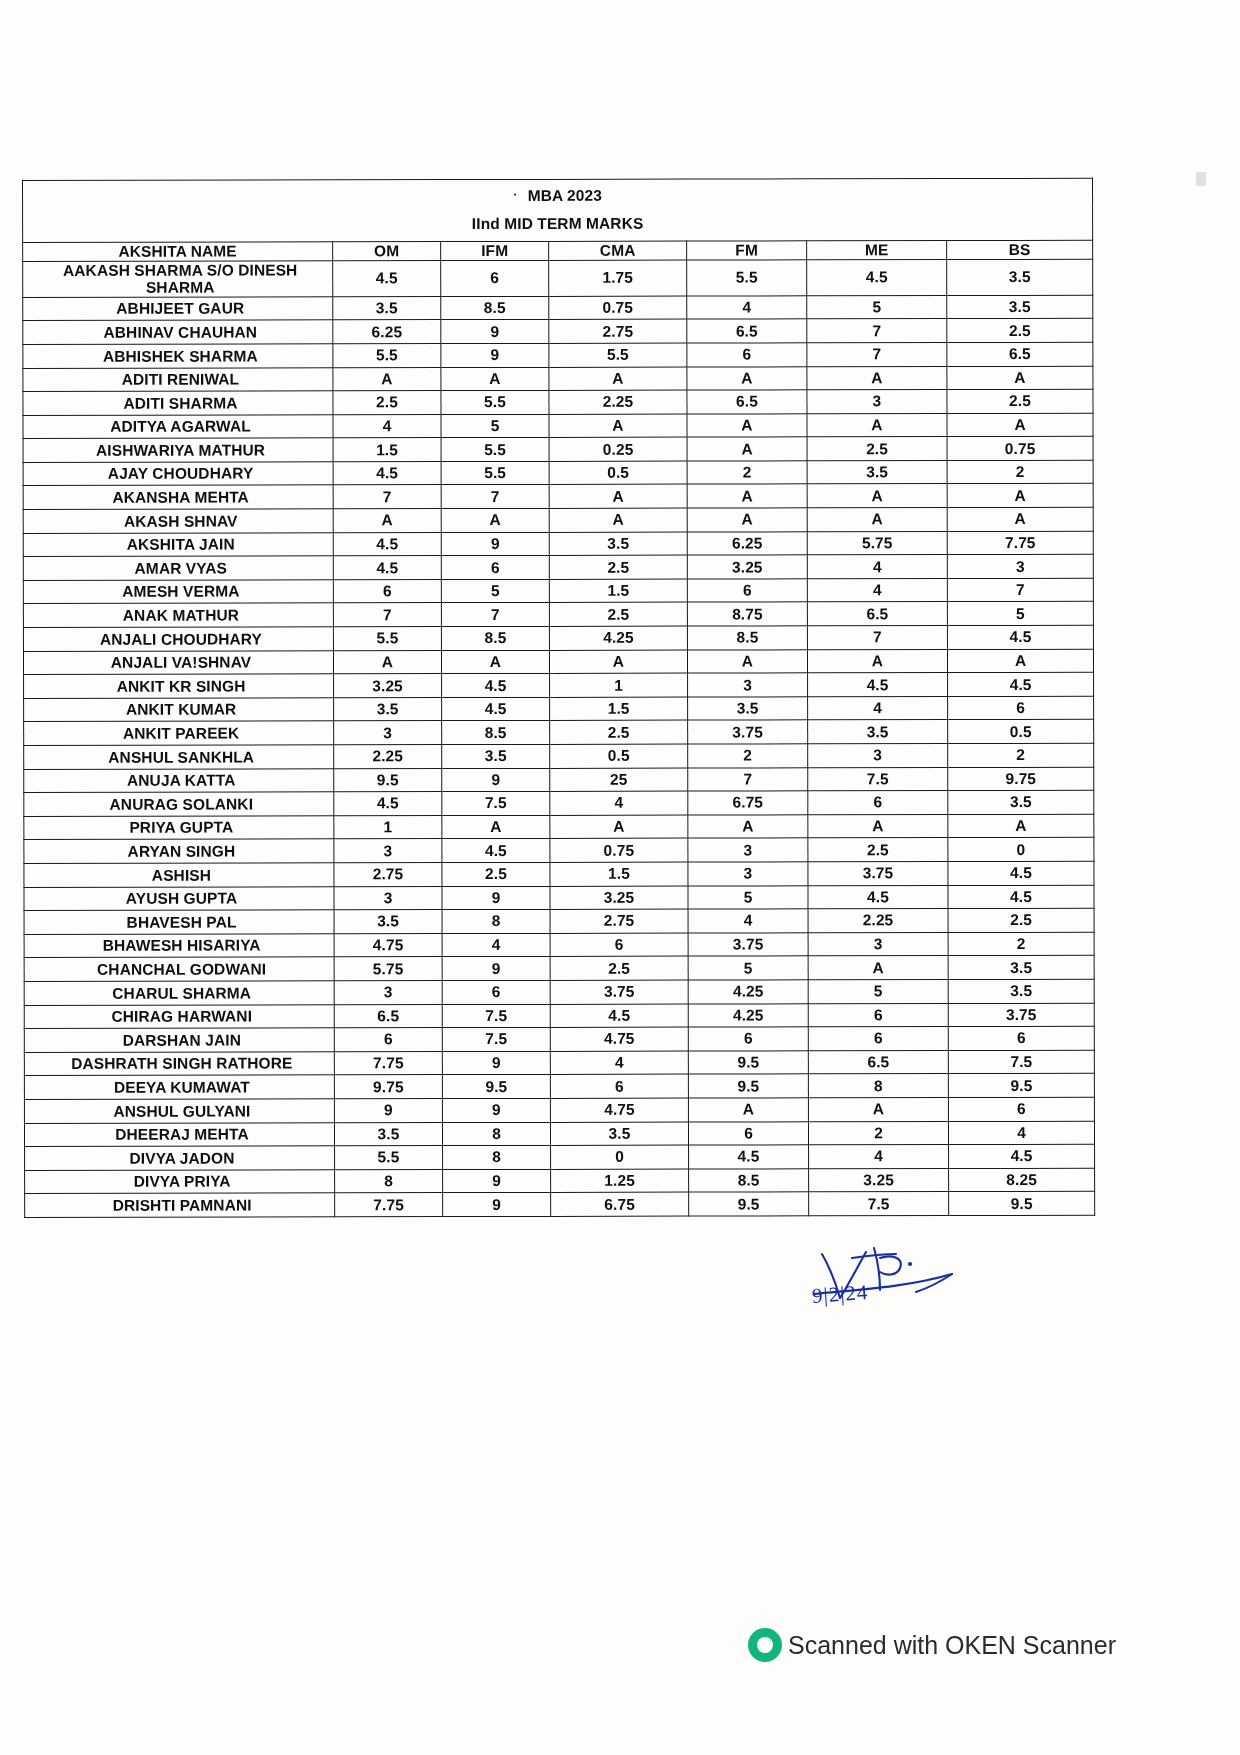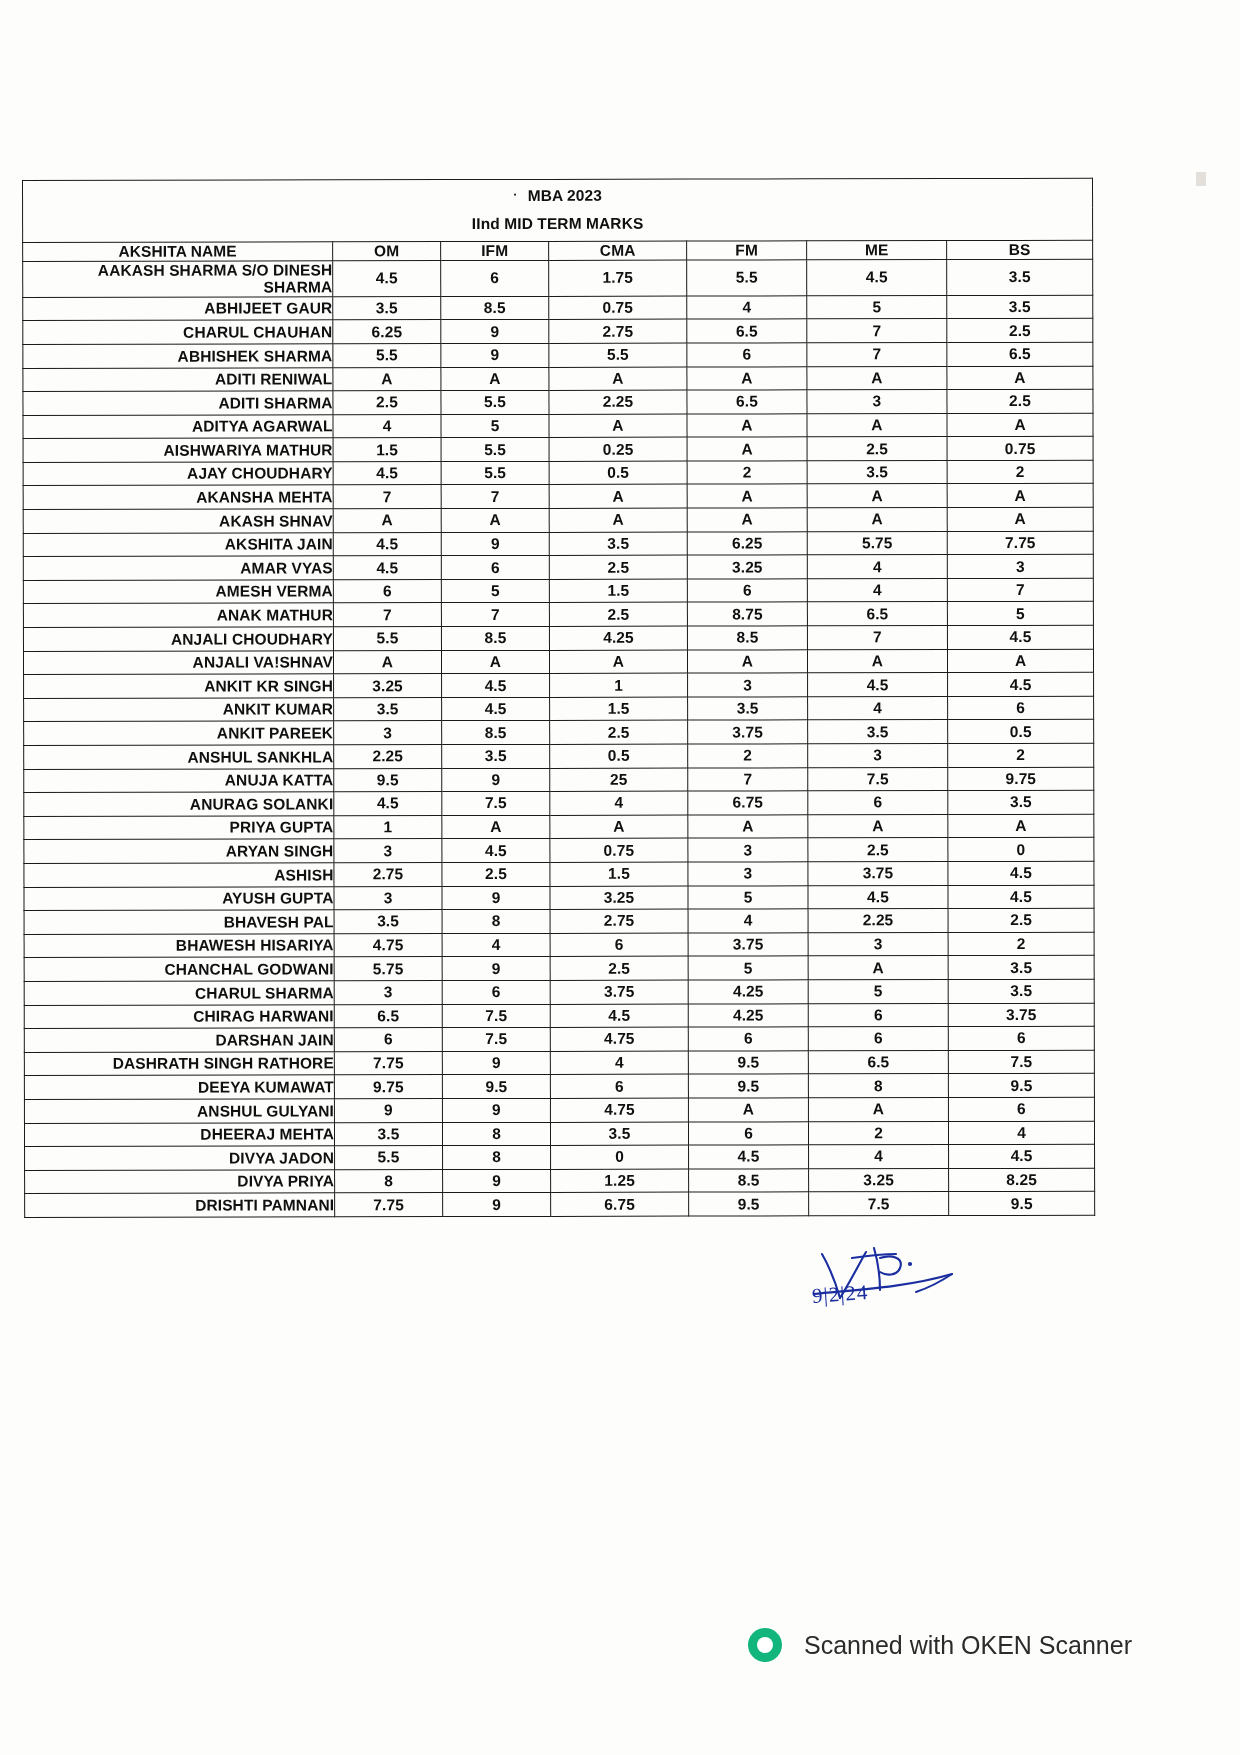--- a/index.html
+++ b/index.html
@@ -75,21 +75,21 @@
     font-size: 13px;
     vertical-align: middle;
     margin-right: 10px;
     position: relative;
     top: -2px;
   }
 
   
   tbody tr { height: 23.6px; }
   td.nm {
-    text-align: right;
+    text-align: center;
     padding-left: 5px !important;
     font-size: 15px;
     white-space: normal;
     line-height: 1.12;
   }
   td.val {
     text-align: center;
     font-size: 15px;
   }
 
@@ -124,21 +124,21 @@
     letter-spacing: 1px;
   }
 
   
   .oken {
     position: absolute;
     left: 748px;
     top: 1628px;
     display: flex;
     align-items: center;
-    gap: 22px;
+    gap: 6px;
   }
   .oken-badge {
     width: 34px;
     height: 34px;
     border-radius: 50%;
     background: #12b57c;
     position: relative;
   }
   .oken-badge::after {
     content: "";
@@ -214,21 +214,21 @@
         <tr>
           <td class="nm">ABHIJEET GAUR</td>
           <td class="val">3.5</td>
           <td class="val">8.5</td>
           <td class="val">0.75</td>
           <td class="val">4</td>
           <td class="val">5</td>
           <td class="val">3.5</td>
         </tr>
         <tr>
-          <td class="nm">CHARUL CHAUHAN</td>
+          <td class="nm">ABHINAV CHAUHAN</td>
           <td class="val">6.25</td>
           <td class="val">9</td>
           <td class="val">2.75</td>
           <td class="val">6.5</td>
           <td class="val">7</td>
           <td class="val">2.5</td>
         </tr>
         <tr>
           <td class="nm">ABHISHEK SHARMA</td>
           <td class="val">5.5</td>

